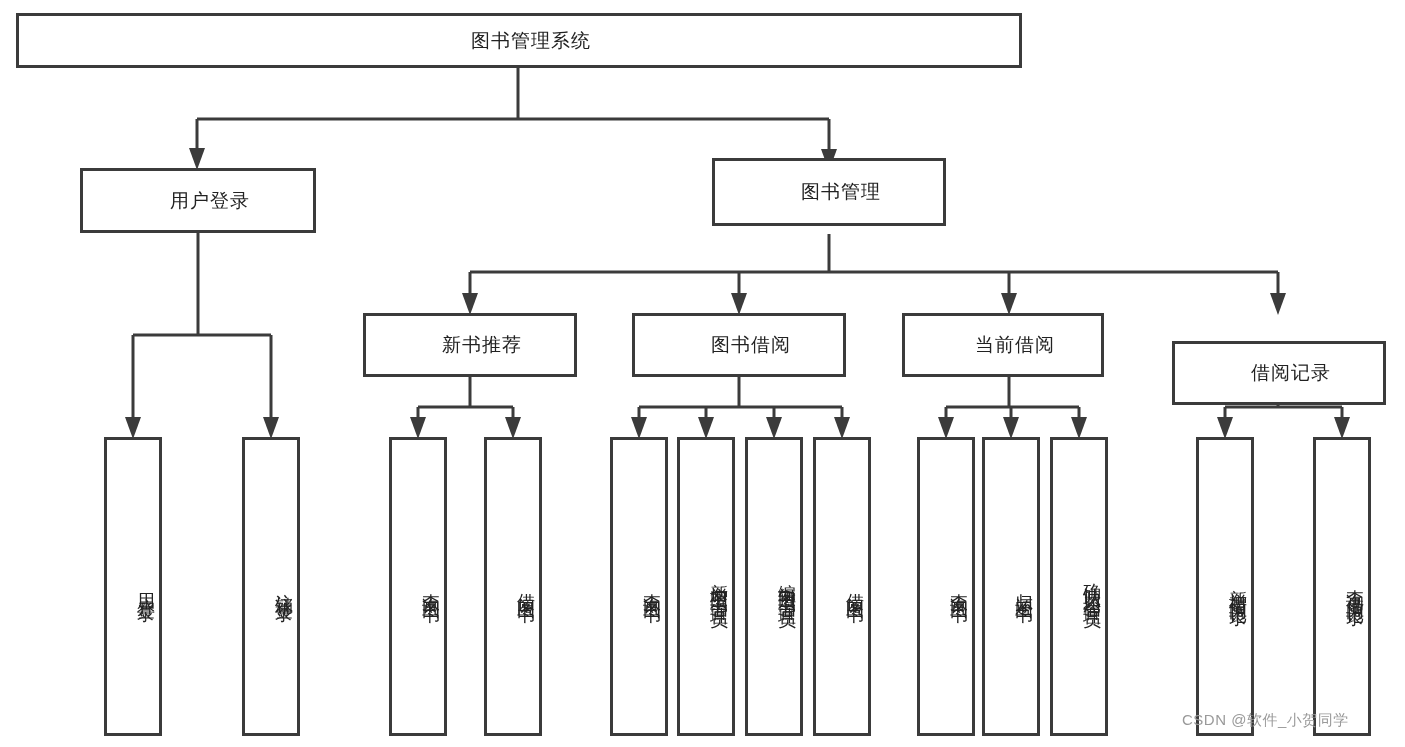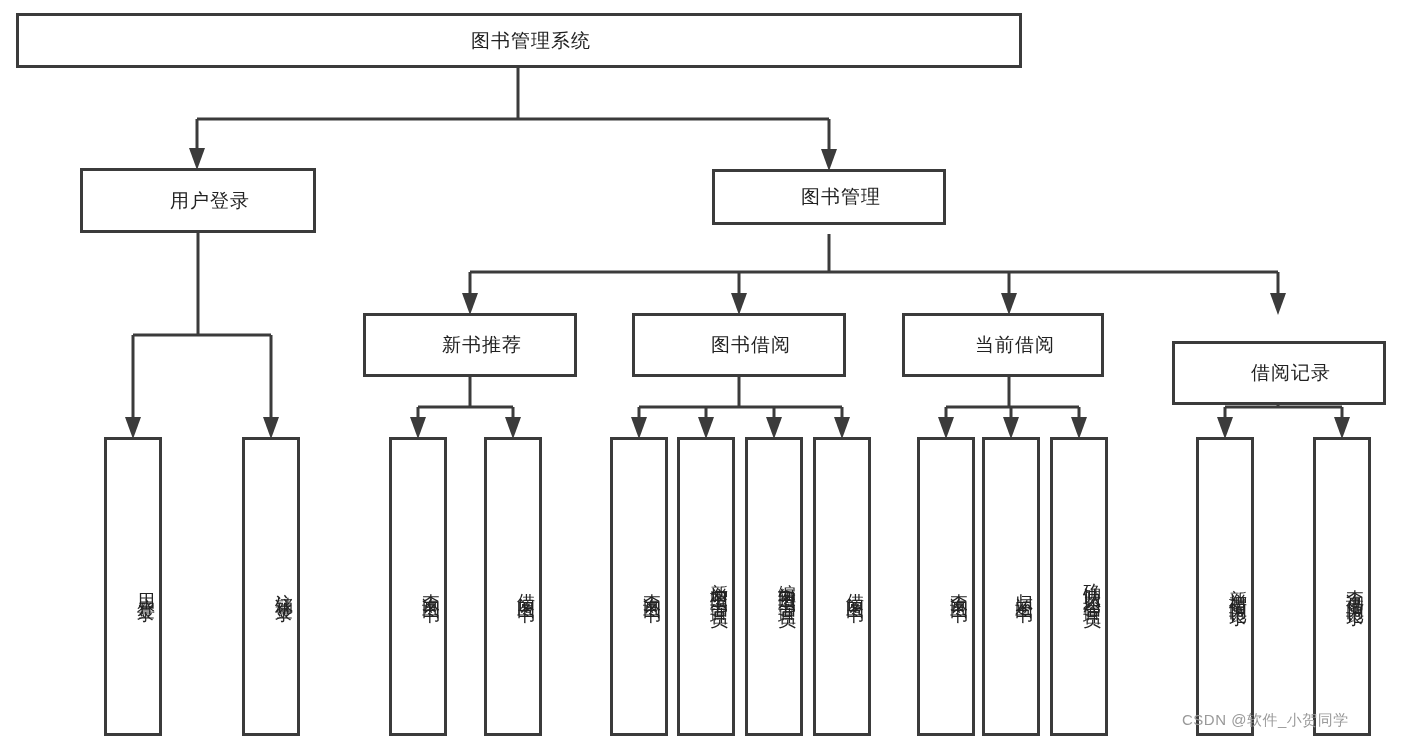--- a/index.html
+++ b/index.html
@@ -45,21 +45,21 @@
     writing-mode: vertical-rl;
     text-orientation: mixed;
     font-size: 18px;
     letter-spacing: 4px;
     white-space: normal;
     line-height: 1.1;
   }
   
   #n-root  { left: 16px;   top: 13px;  width: 1006px; height: 55px; }
   #n-l2a   { left: 80px;   top: 168px; width: 236px;  height: 65px; }
-  #n-l2b   { left: 712px;  top: 169px; width: 234px;  height: 56px; }
+  #n-l2b   { left: 712px;  top: 158px; width: 234px;  height: 68px; }
   #n-l3a   { left: 363px;  top: 313px; width: 214px;  height: 64px; }
   #n-l3b   { left: 632px;  top: 313px; width: 214px;  height: 64px; }
   #n-l3c   { left: 902px;  top: 313px; width: 202px;  height: 64px; }
   #n-l3d   { left: 1172px; top: 313px; width: 214px;  height: 64px; margin-top: 28px; }
   
   .leaf { top: 437px; width: 58px; height: 299px; }
   #f-1  { left: 104px;  }
   #f-2  { left: 242px;  }
   #f-3  { left: 389px;  }
   #f-4  { left: 484px;  }

